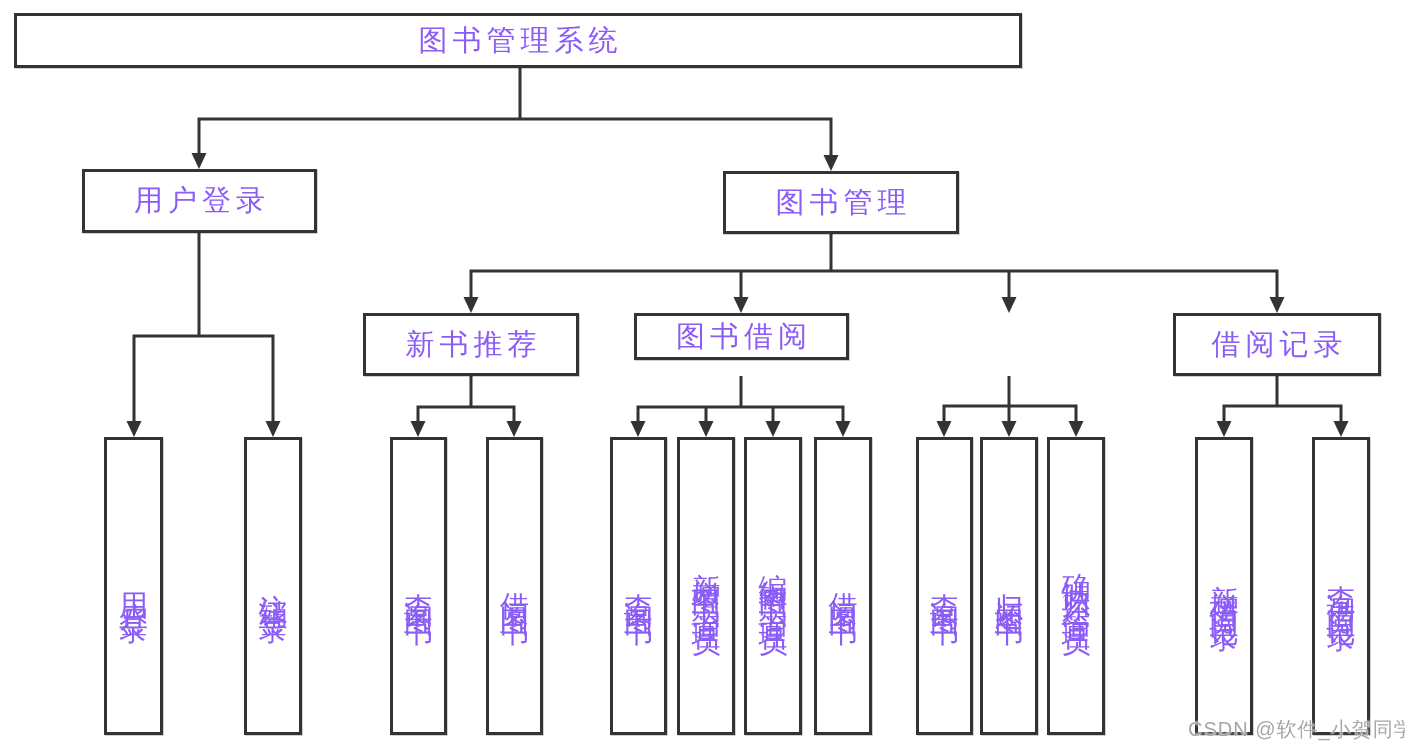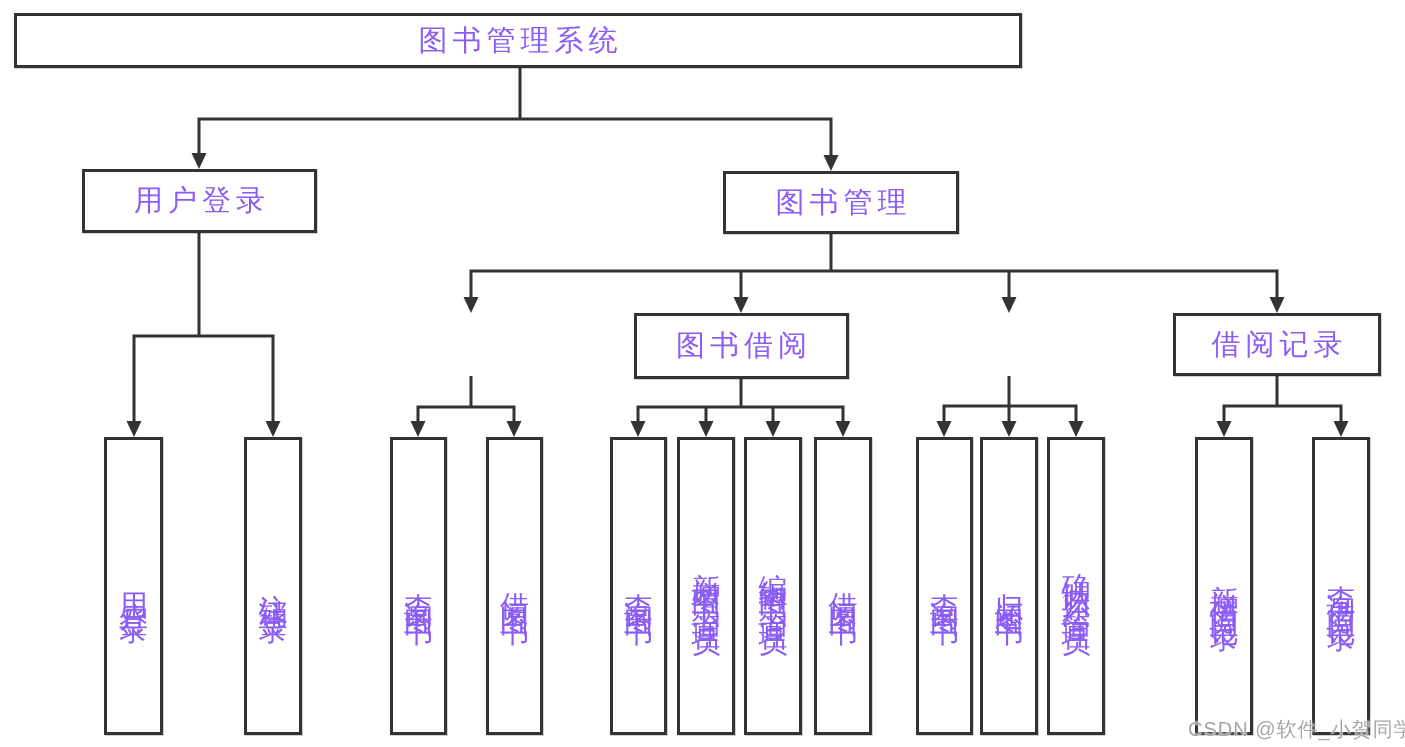--- a/index.html
+++ b/index.html
@@ -38,21 +38,21 @@
     letter-spacing: 8px;
     text-indent: 0;
     white-space: normal;
     line-height: 1;
   }
   
   .n-root { left: 14px;   top: 13px;  width: 1008px; height: 55px; }
   .n-ul   { left: 82px;   top: 169px; width: 235px;  height: 64px; }
   .n-bm   { left: 713px;  top: 171px; width: 236px;  height: 63px; margin-left: 10px; }
   .n-nb   { left: 363px;  top: 313px; width: 216px;  height: 63px; }
-  .n-bb   { left: 634px;  top: 313px; width: 215px;  height: 66px; }
+  .n-bb   { left: 634px;  top: 313px; width: 215px;  height: 47px; }
   .n-cb   { left: 903px;  top: 313px; width: 213px;  height: 63px; }
   .n-br   { left: 1173px; top: 313px; width: 208px;  height: 63px; }
   
   .n-lul { left: 104px;  width: 59px; }
   .n-llo { left: 244px;  width: 58px; }
   .n-nbq { left: 390px;  width: 57px; }
   .n-nbb { left: 486px;  width: 57px; }
   .n-bbq { left: 610px;  width: 57px; }
   .n-bba { left: 677px;  width: 58px; }
   .n-bbe { left: 744px;  width: 58px; }
@@ -105,20 +105,21 @@
              M1068.5,421 L1083.5,421 L1076,437 Z
              M1216.5,421 L1231.5,421 L1224,437 Z
              M1333.5,421 L1348.5,421 L1341,437 Z" fill="#333333" stroke="none"></path>
   </svg>
 
   <div class="box n-root">图书管理系统</div>
 
   <div class="box n-ul">用户登录</div>
   <div class="box n-bm">图书管理</div>
 
+  <div class="box n-nb">新书推荐</div>
   <div class="box n-bb">图书借阅</div>
   <div class="box n-br">借阅记录</div>
 
   <div class="box leaf n-lul">用户登录</div>
   <div class="box leaf n-llo">注销登录</div>
 
   <div class="box leaf n-nbq">查询图书</div>
   <div class="box leaf n-nbb">借阅图书</div>
 
   <div class="box leaf n-bbq">查询图书</div>

